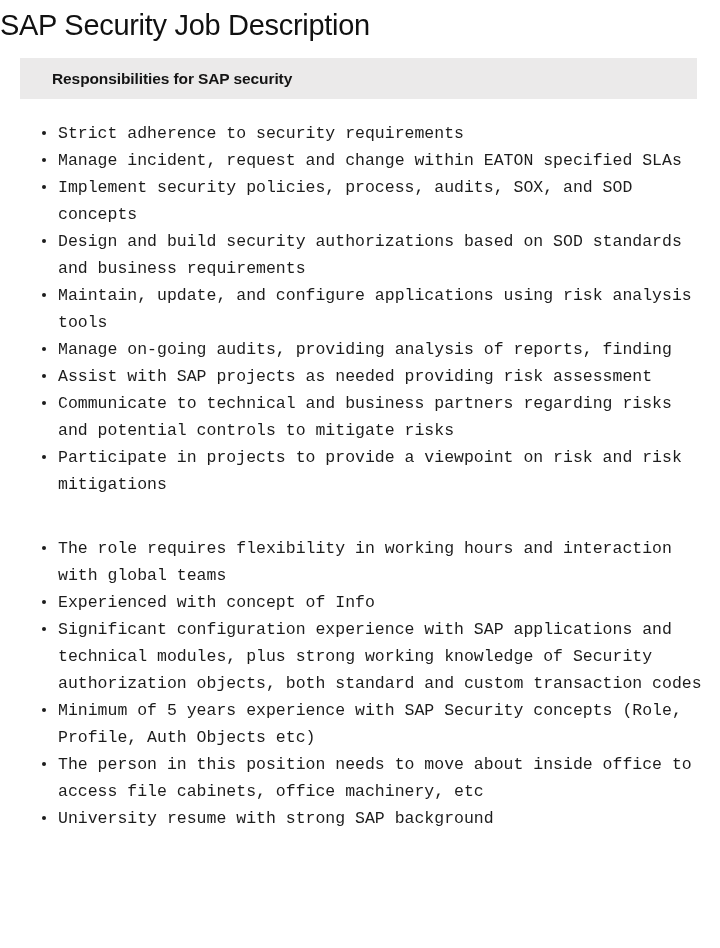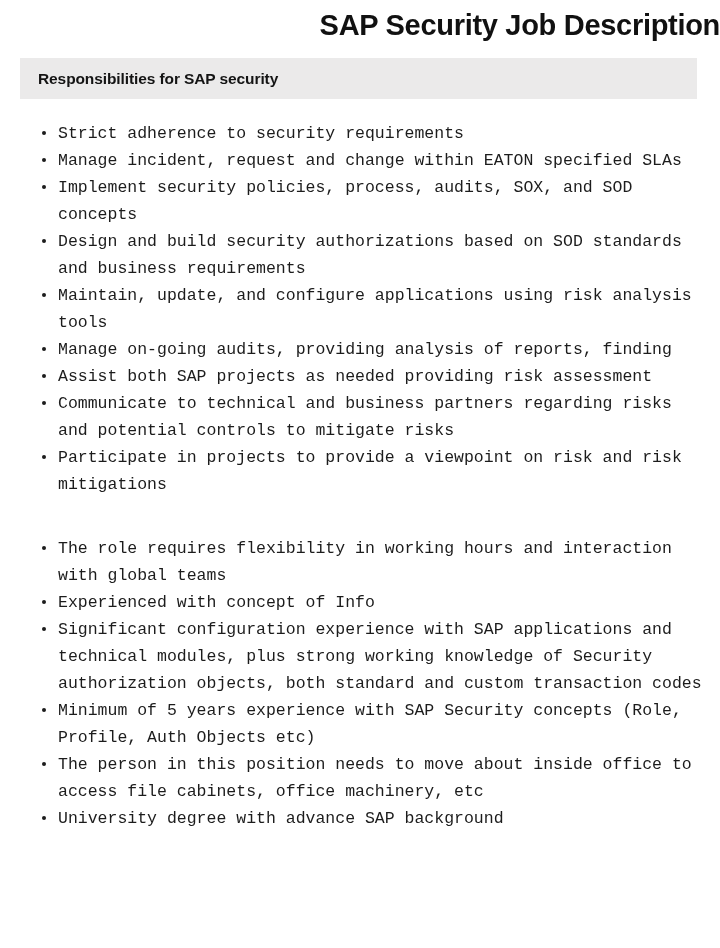--- a/index.html
+++ b/index.html
@@ -16,23 +16,23 @@
     -webkit-font-smoothing: antialiased;
   }
   .page {
     width: 720px;
     height: 948px;
     position: relative;
     box-sizing: border-box;
     padding: 0;
   }
   .doc-title {
-    text-align: right;
+    text-align: left;
     font-size: 29px;
-    font-weight: bold;
+    font-weight: normal;
     letter-spacing: -0.3px;
     color: #111111;
     margin: 0;
     padding-top: 7px;
     line-height: 36px;
   }
   .intro {
     margin: 0;
     padding: 16px 22px 0 21px;
     font-size: 16.5px;
@@ -41,21 +41,21 @@
   }
   .section {
     margin-top: 0;
   }
   .section-header {
     margin: 0 23px 0 20px;
     background: #ebeaea;
     height: 41px;
     display: flex;
     align-items: center;
-    padding-left: 18px;
+    padding-left: 32px;
     box-sizing: border-box;
   }
   .section-header-text {
     font-size: 15.5px;
     font-weight: bold;
     color: #141414;
     letter-spacing: -0.1px;
   }
   .bullet-list {
     list-style: none;
@@ -110,30 +110,30 @@
     <div class="section-header">
       <span class="section-header-text">Responsibilities for SAP security</span>
     </div>
     <ul class="bullet-list" id="list-responsibilities">
         <li class="bullet-item"><span class="dot"></span><span>Strict adherence to security requirements</span></li>
         <li class="bullet-item"><span class="dot"></span><span>Manage incident, request and change within EATON specified SLAs</span></li>
         <li class="bullet-item"><span class="dot"></span><span>Implement security policies, process, audits, SOX, and SOD concepts</span></li>
         <li class="bullet-item"><span class="dot"></span><span>Design and build security authorizations based on SOD standards and business requirements</span></li>
         <li class="bullet-item"><span class="dot"></span><span>Maintain, update, and configure applications using risk analysis tools</span></li>
         <li class="bullet-item"><span class="dot"></span><span>Manage on-going audits, providing analysis of reports, finding</span></li>
-        <li class="bullet-item"><span class="dot"></span><span>Assist both SAP projects as needed providing risk assessment</span></li>
+        <li class="bullet-item"><span class="dot"></span><span>Assist with SAP projects as needed providing risk assessment</span></li>
         <li class="bullet-item"><span class="dot"></span><span>Communicate to technical and business partners regarding risks and potential controls to mitigate risks</span></li>
         <li class="bullet-item"><span class="dot"></span><span>Participate in projects to provide a viewpoint on risk and risk mitigations</span></li>
       </ul>
   </section>
 
   <section class="section sec-qualifications">
     <ul class="bullet-list" id="list-qualifications">
         <li class="bullet-item"><span class="dot"></span><span>The role requires flexibility in working hours and interaction with global teams</span></li>
         <li class="bullet-item"><span class="dot"></span><span>Experienced with concept of Info</span></li>
         <li class="bullet-item"><span class="dot"></span><span>Significant configuration experience with SAP applications and technical modules, plus strong working knowledge of Security authorization objects, both standard and custom transaction codes</span></li>
         <li class="bullet-item"><span class="dot"></span><span>Minimum of 5 years experience with SAP Security concepts (Role, Profile, Auth Objects etc)</span></li>
         <li class="bullet-item"><span class="dot"></span><span>The person in this position needs to move about inside office to access file cabinets, office machinery, etc</span></li>
-        <li class="bullet-item"><span class="dot"></span><span>University degree with advance SAP background</span></li>
+        <li class="bullet-item"><span class="dot"></span><span>University resume with strong SAP background</span></li>
       </ul>
   </section>
 
 </div>
 
 </body></html>

